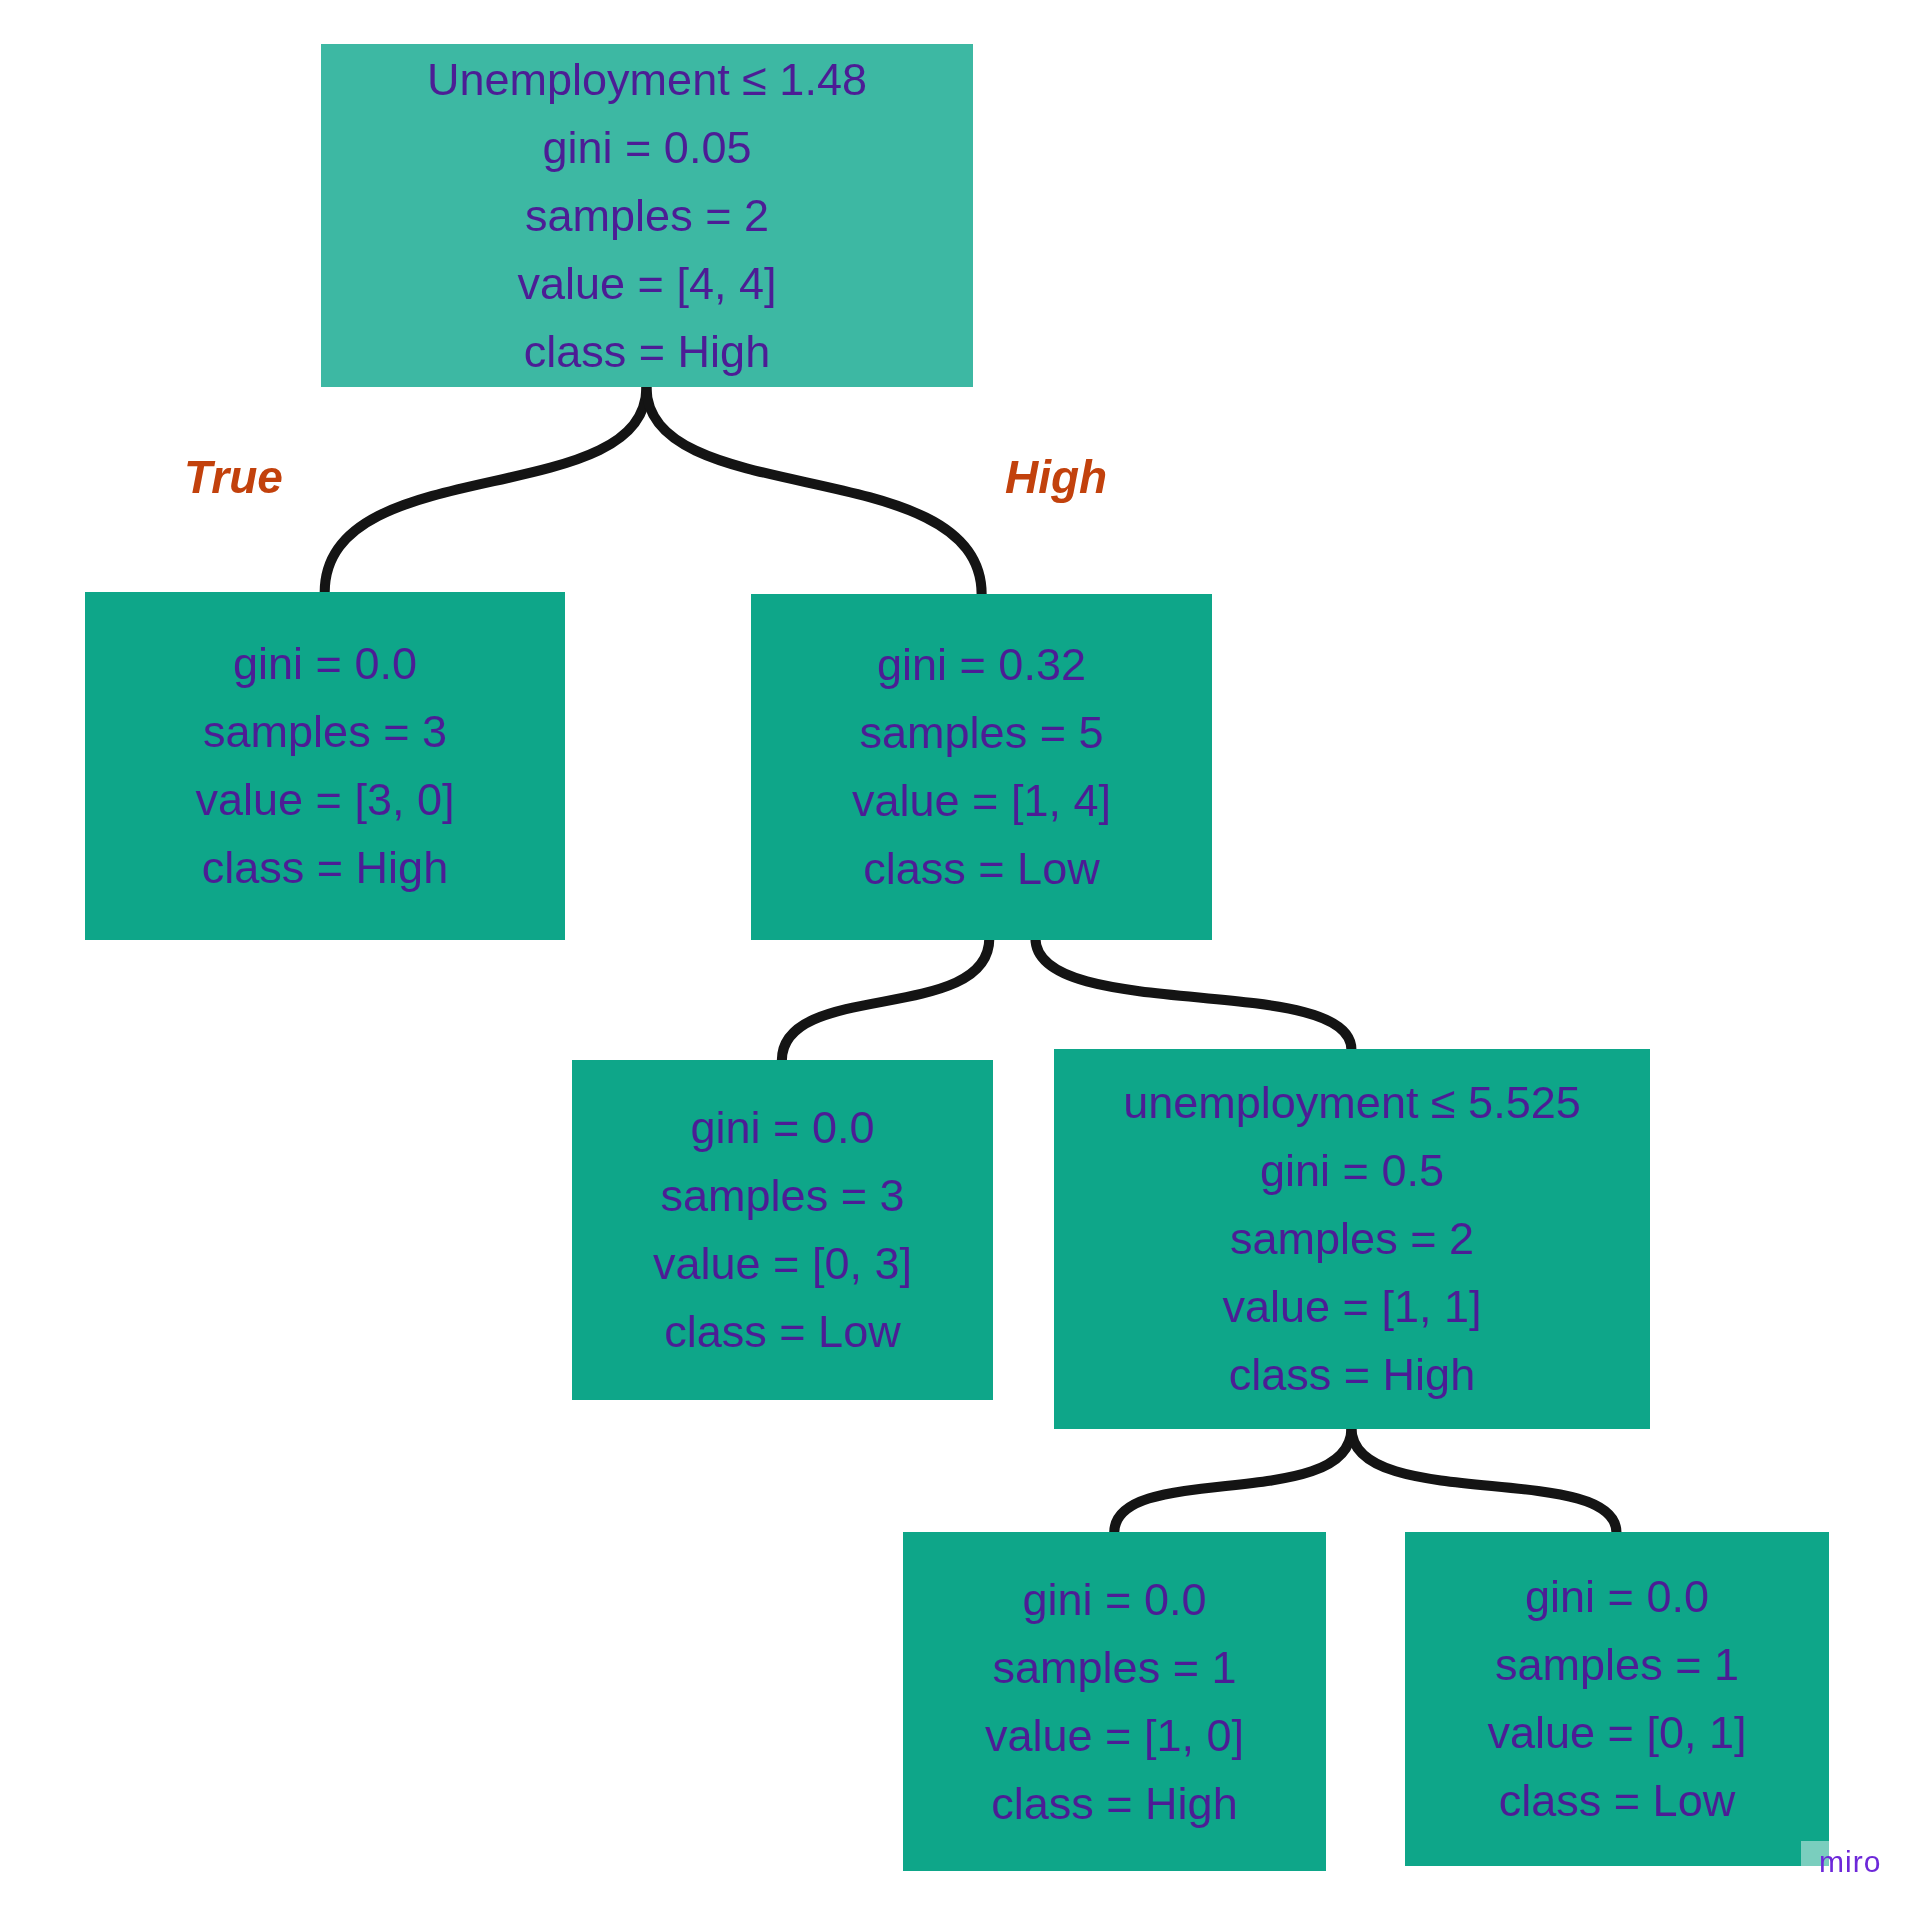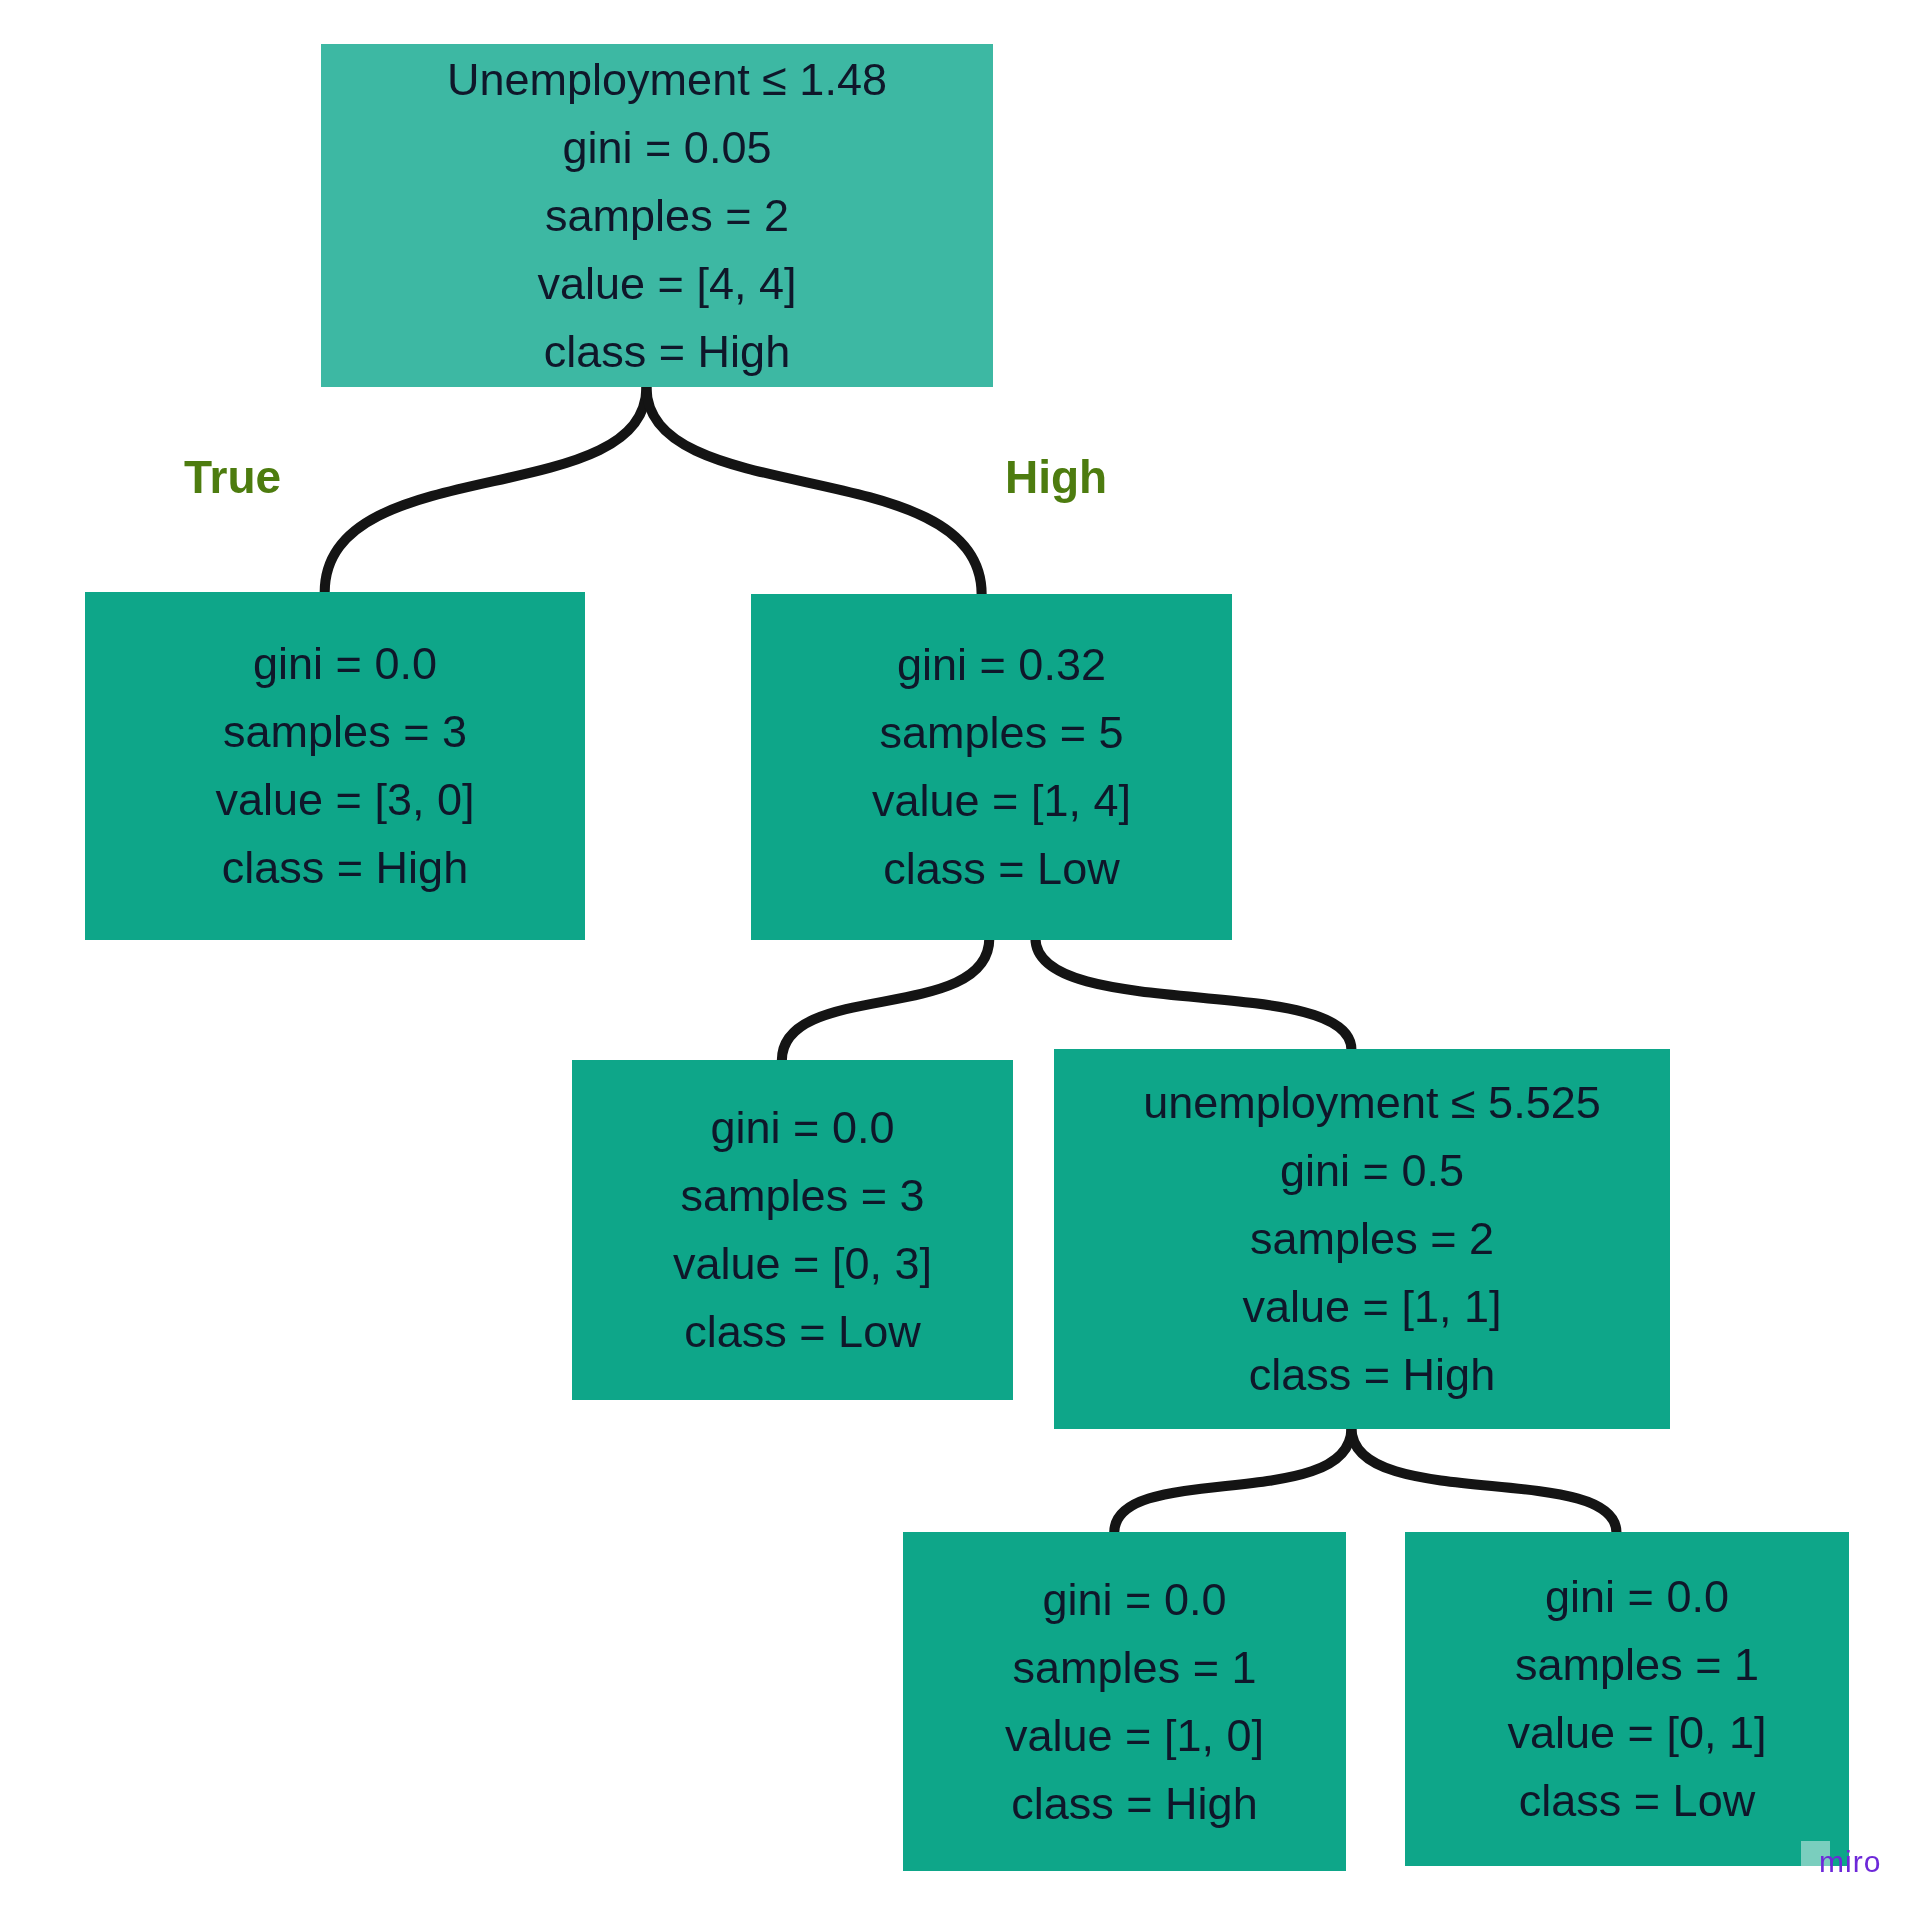--- a/index.html
+++ b/index.html
@@ -28,36 +28,36 @@
     stroke-width: 10.5;
     stroke-linecap: round;
   }
   .node {
     position: absolute;
     display: flex;
     flex-direction: column;
     justify-content: center;
     align-items: center;
     text-align: center;
-    color: #0f172a;
-    padding-left: 20px;
+    color: #4c1d95;
   }
   .node .line {
     font-size: 45px;
     line-height: 68px;
     white-space: nowrap;
   }
   .node-root   { background: #3db8a3; }
   .node-green  { background: #0ea689; }
   .branch-label {
     position: absolute;
     font-size: 46px;
     font-weight: 700;
-    color: #4d7c0f;
+    color: #c2410c;
     white-space: nowrap;
+    font-style: italic;
   }
   .wm-square {
     position: absolute;
     left: 1801px;
     top: 1841px;
     width: 29px;
     height: 29px;
     background: rgba(255, 255, 255, 0.45);
   }
   .wm-text {

